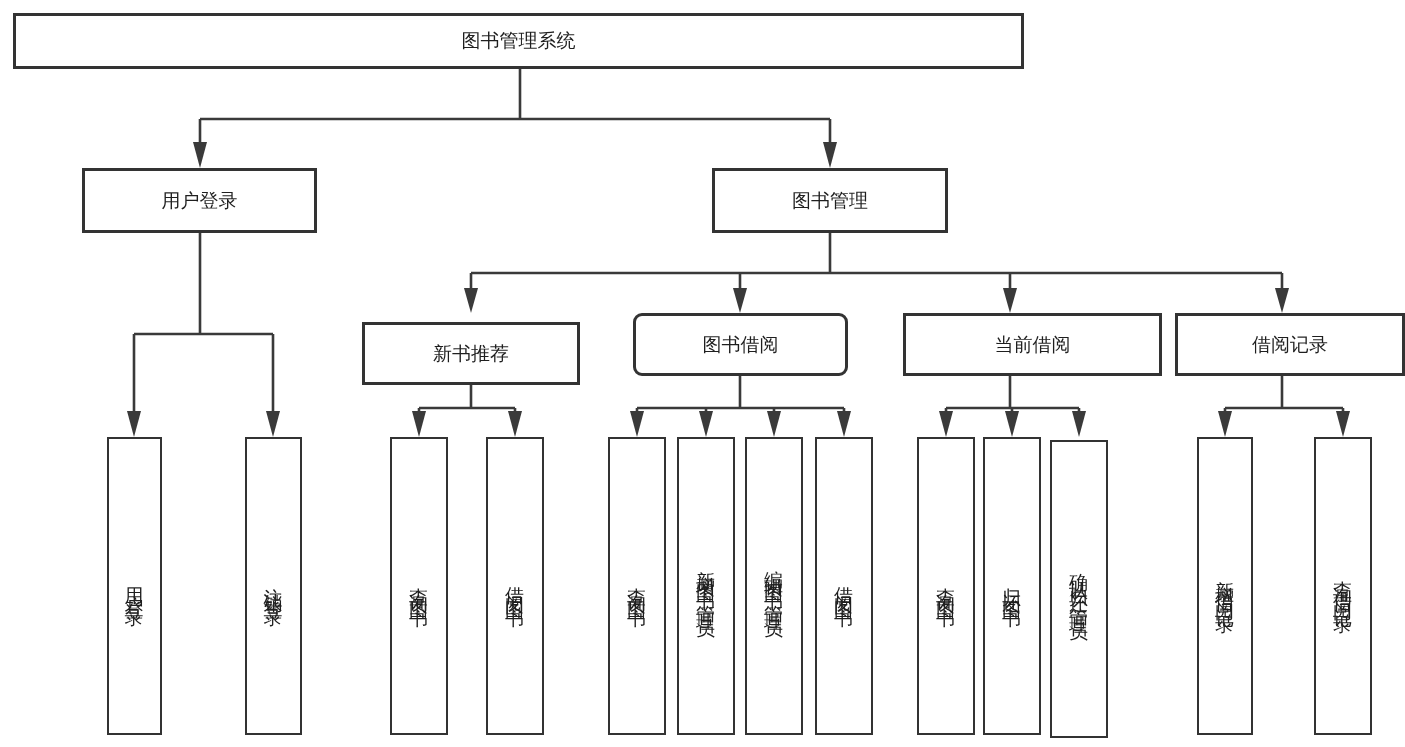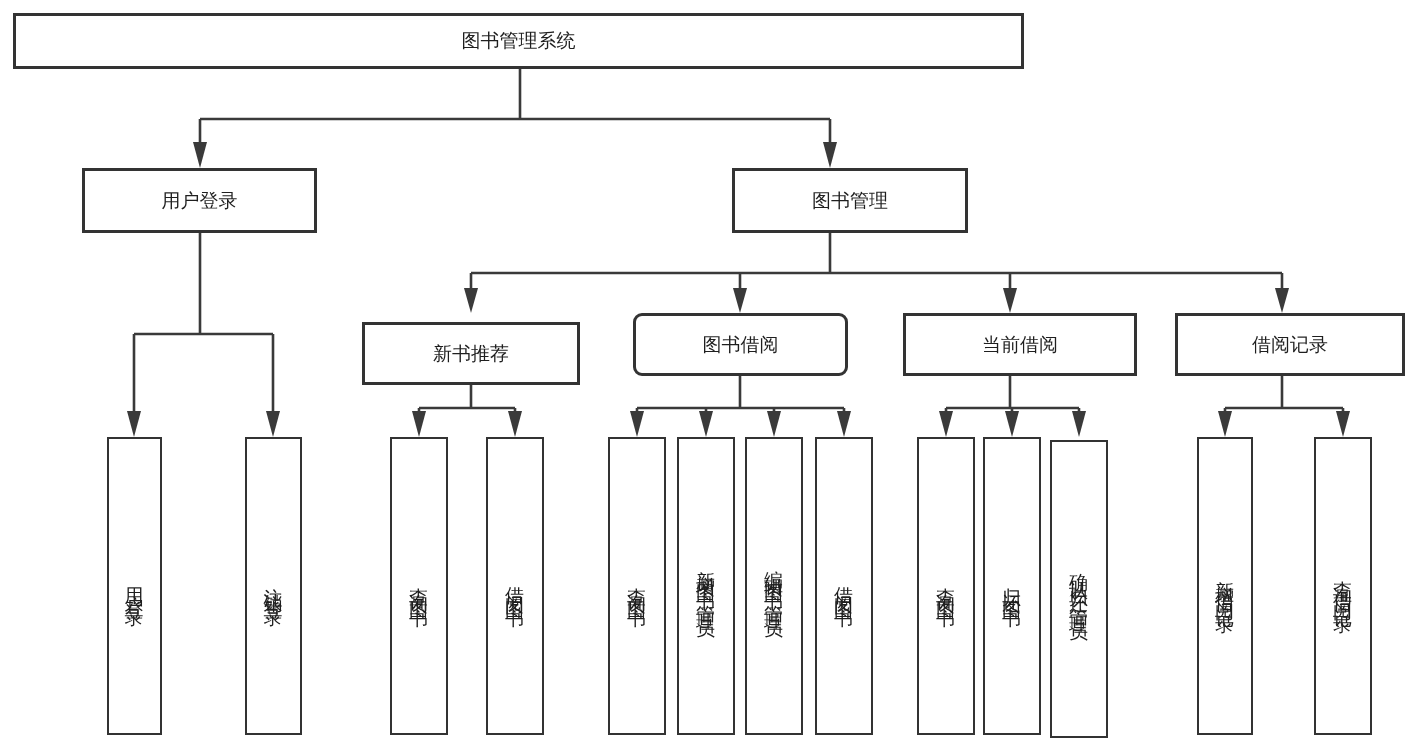--- a/index.html
+++ b/index.html
@@ -97,31 +97,31 @@
     </g>
   </svg>
 
   <div class="node" style="left:13px; top:13px; width:1011px; height:56px;">
     <span>图书管理系统</span>
   </div>
 
   <div class="node" style="left:82px; top:168px; width:235px; height:65px;">
     <span>用户登录</span>
   </div>
-  <div class="node" style="left:712px; top:168px; width:236px; height:65px;margin-left:20px;">
+  <div class="node" style="left:712px; top:168px; width:236px; height:65px;">
     <span>图书管理</span>
   </div>
 
   <div class="node" style="left:362px; top:313px; width:218px; height:63px;margin-top:9px;">
     <span>新书推荐</span>
   </div>
   <div class="node" style="left:633px; top:313px; width:215px; height:63px;border-radius:9px;">
     <span>图书借阅</span>
   </div>
-  <div class="node" style="left:903px; top:313px; width:234px; height:63px;">
+  <div class="node" style="left:903px; top:313px; width:259px; height:63px;">
     <span>当前借阅</span>
   </div>
   <div class="node" style="left:1175px; top:313px; width:230px; height:63px;">
     <span>借阅记录</span>
   </div>
 
   <div class="node leaf v" style="left:107px; top:437px; width:55px; height:298px;">
     <span>用户登录</span>
   </div>
   <div class="node leaf v" style="left:245px; top:437px; width:57px; height:298px;">

